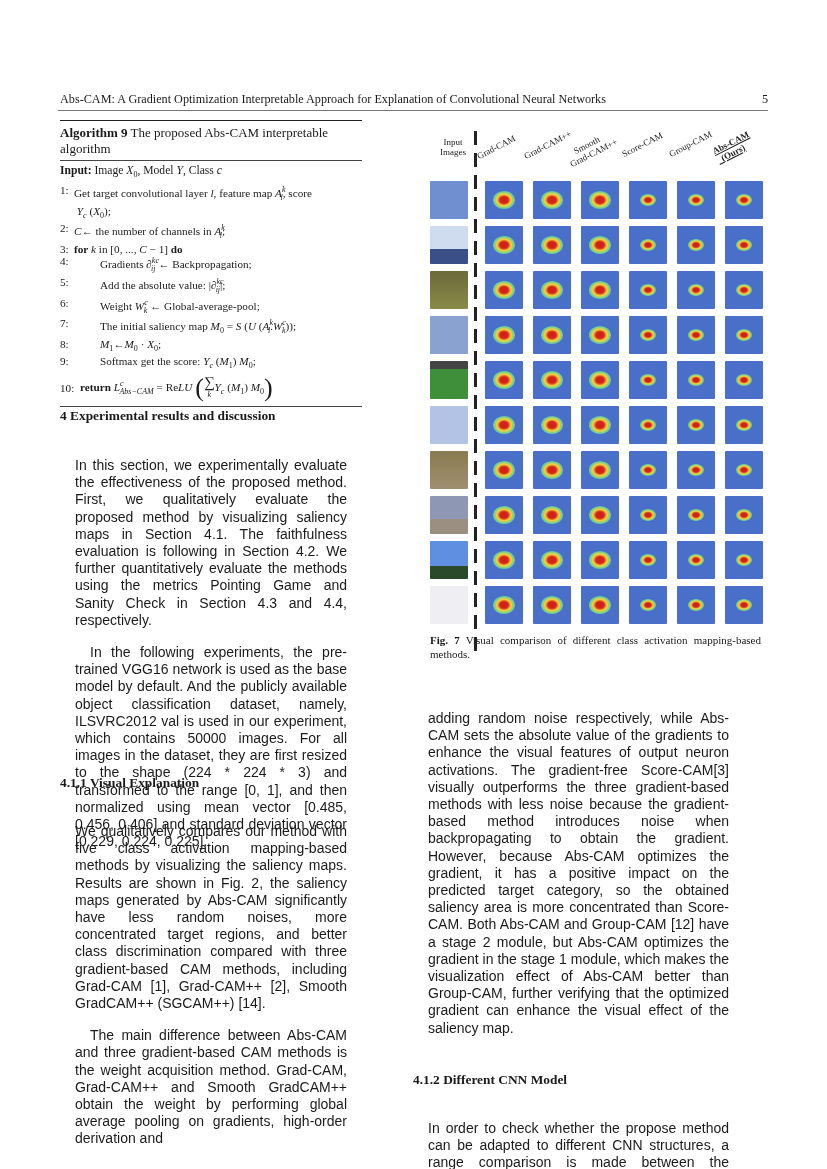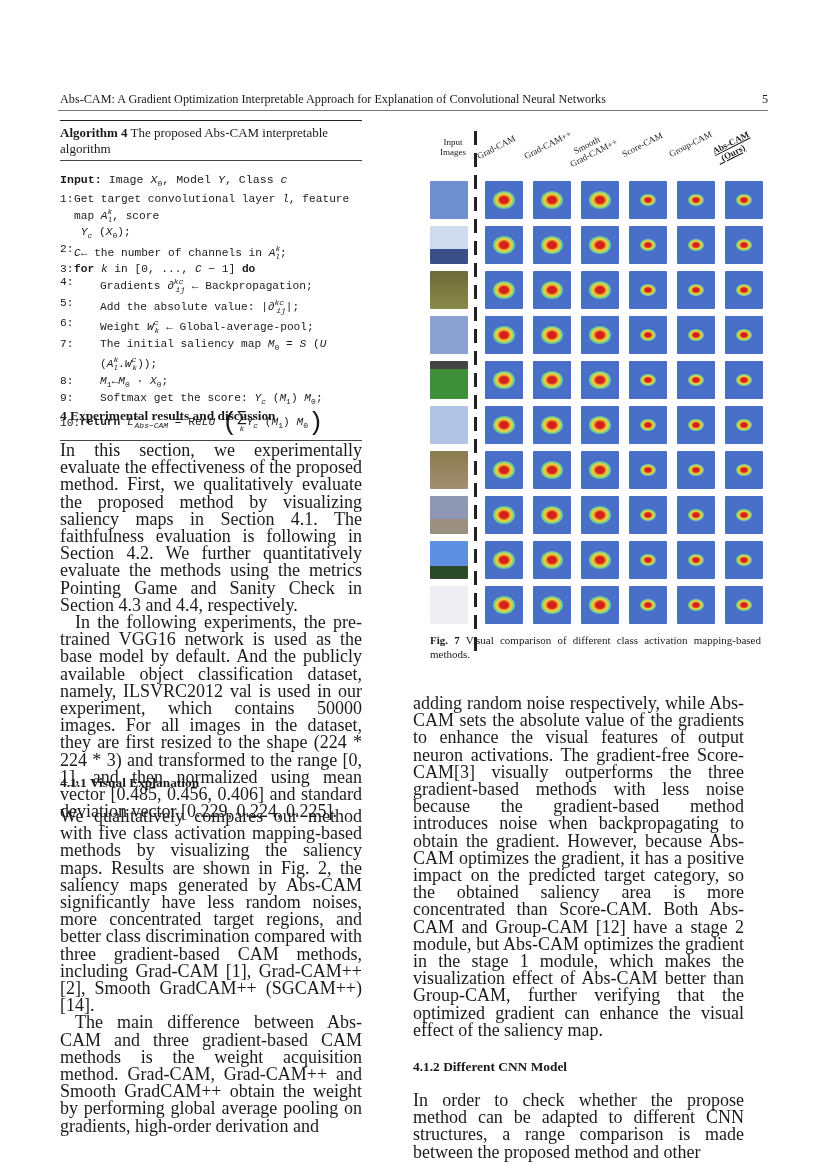--- a/index.html
+++ b/index.html
@@ -8,31 +8,31 @@
   .running-head { position: absolute; left: 60px; top: 92px; width: 708px; font-size: 12.2px;
                   font-family: "Liberation Serif", serif; display: flex; justify-content: space-between; }
   .head-rule { position: absolute; left: 58px; top: 110px; width: 710px; height: 1px; background: #777; }
 
   .col-left { position: absolute; left: 60px; top: 120px; width: 302px; }
   .col-right { position: absolute; left: 413px; width: 331px; }
 
   
   .algo-top { border-top: 1.6px solid #222; padding-top: 4px; font-family: "Liberation Serif", serif; font-size: 13px; line-height: 16px; }
   .algo-top b { font-weight: bold; }
-  .algo-mid { border-top: 1px solid #444; margin-top: 3px; padding-top: 12px; font-family: Liberation Mono, monospace; font-size: 11.2px; line-height: 12.6px; }
+  .algo-mid { border-top: 1px solid #444; margin-top: 3px; padding-top: 3px; font-family: Liberation Serif, serif; font-size: 11.2px; line-height: 12.6px; }
   .algo-line { display: flex; }
   .algo-num { width: 14px; flex: none; }
   .algo-ind { padding-left: 26px; }
   .algo-bot { border-top: 1px solid #444; margin-top: 6px; }
   .sub { font-size: 8px; vertical-align: -3px; }
   .sup { font-size: 8px; vertical-align: 5px; }
   .i { font-style: italic; }
 
   h2.sec { font-family: "Liberation Serif", serif; font-weight: bold; font-size: 13.4px; margin: 0; }
-  p.body { font-family: Liberation Serif, serif; font-size: 18px; line-height: 17.2px; text-align: justify; margin: 0; }
+  p.body { font-family: Liberation Sans, sans-serif; font-size: 14px; line-height: 17.2px; text-align: justify; margin: 15px; }
   p.indent { text-indent: 15px; }
 
   
   .fig { position: absolute; left: 430px; top: 125px; width: 345px; }
   .fig-header { position: relative; height: 56px; font-family: "Liberation Serif", serif; font-size: 9px; }
   .colhead { position: absolute; transform-origin: left bottom; transform: rotate(-27deg); white-space: nowrap; }
   .input-lbl { position: absolute; left: 4px; top: 12px; width: 38px; text-align: center; line-height: 10px; }
   .ours { font-weight: bold; text-decoration: underline; }
   .grid { position: relative; }
   .row { display: flex; height: 45px; align-items: flex-start; }
@@ -47,21 +47,21 @@
 <body>
 
 <div class="running-head">
   <span>Abs-CAM: A Gradient Optimization Interpretable Approach for Explanation of Convolutional Neural Networks</span>
   <span>5</span>
 </div>
 <div class="head-rule"></div>
 
 <div class="col-left">
   <div class="algo-top">
-    <b>Algorithm 4</b>
+    <b>Algorithm 9</b>
     <span>The proposed Abs-CAM interpretable algorithm</span>
   </div>
   <div class="algo-mid">
     <div style="font-size:11.6px;line-height:13px;">
       <b>Input:</b>
       <span>Image <span class="i">X</span><span class="sub">0</span>, Model <span class="i">Y</span>, Class <span class="i">c</span></span>
     </div>
     <div style="height:3px"></div>
     <div class="algo-line">
         <span class="algo-num">1:</span>

